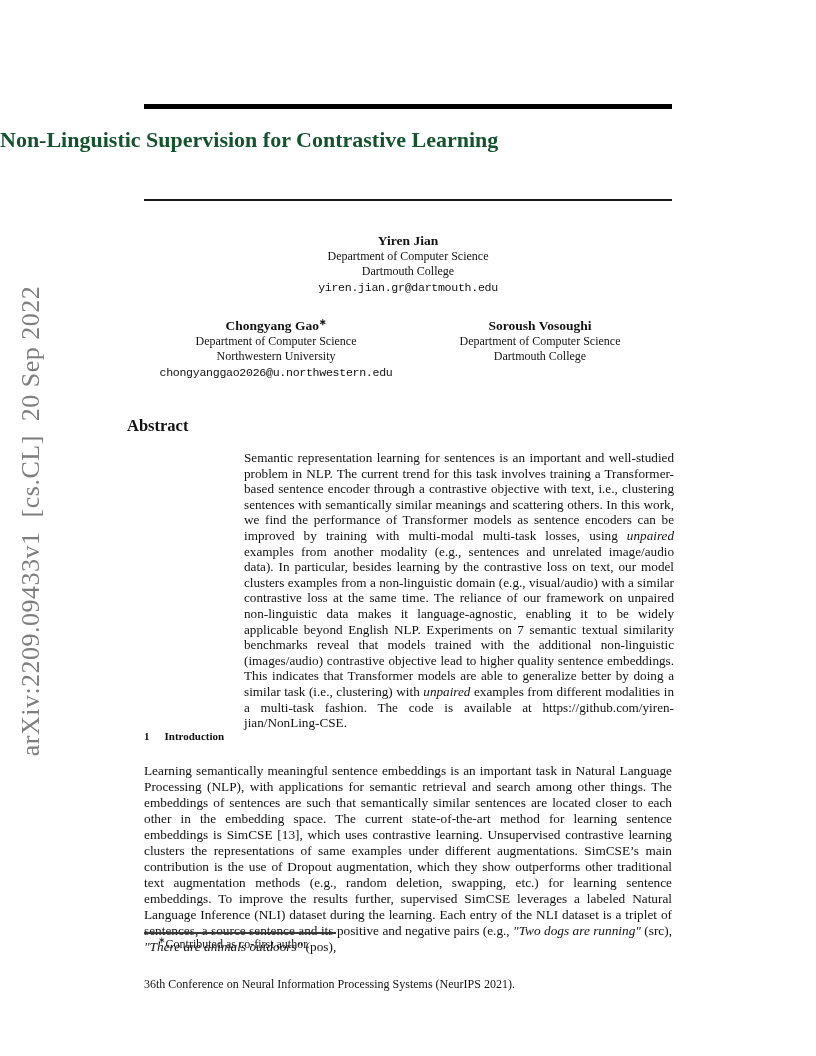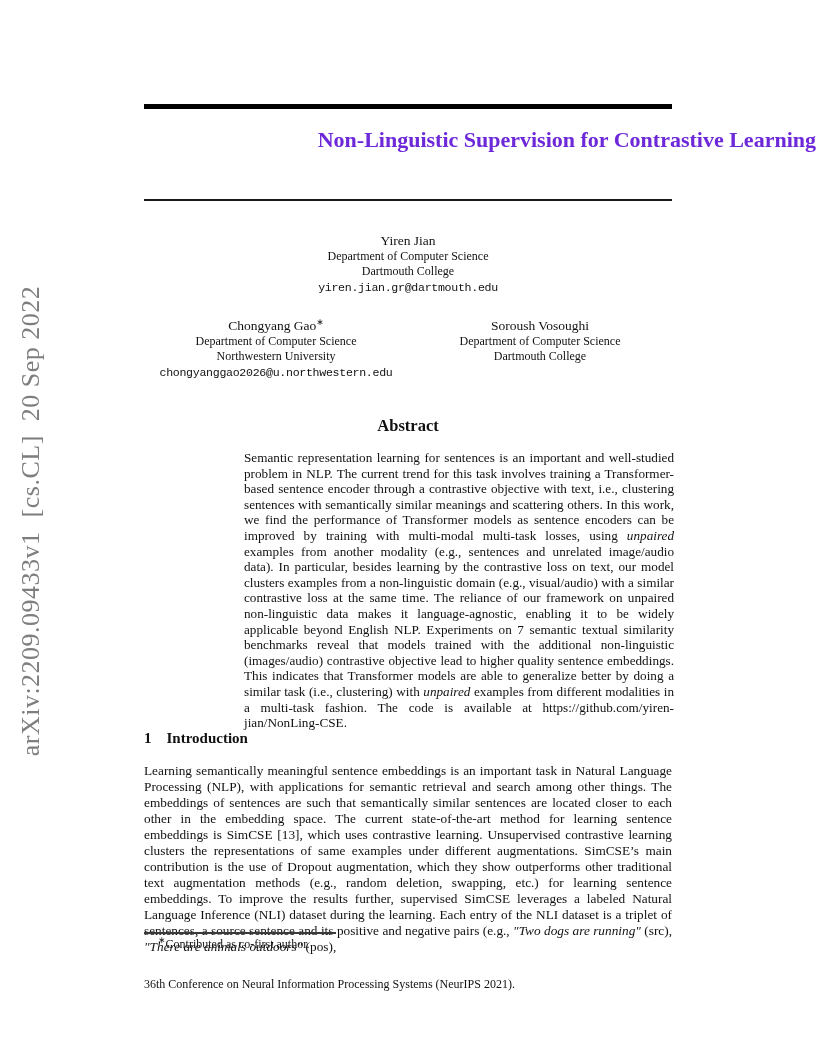--- a/index.html
+++ b/index.html
@@ -30,36 +30,36 @@
   .rule-thick {
     position: absolute;
     left: 144px; top: 104px;
     width: 528px; height: 5px;
     background: #000000;
   }
   .paper-title {
     position: absolute;
     left: 0; top: 126px;
     width: 816px;
-    text-align: right;
+    text-align: left;
     font-size: 22px;
     font-weight: bold;
     line-height: 27px;
-    color: #6d28d9;
+    color: #14532d;
   }
   .paper-title .tline { white-space: nowrap; }
   .rule-thin {
     position: absolute;
     left: 144px; top: 199px;
     width: 528px; height: 2px;
     background: #1a1a1a;
   }
 
   .author-block { text-align: center; line-height: 15.5px; }
-  .author-block .a-name { font-weight: normal; font-size: 13.5px; }
+  .author-block .a-name { font-weight: bold; font-size: 13.5px; }
   .author-block .a-dept, .author-block .a-inst { font-size: 12px; }
   .author-block .a-email {
     font-family: "Liberation Mono", monospace;
     font-size: 11.6px;
     letter-spacing: -0.3px;
   }
   .author-first {
     position: absolute;
     left: 144px; top: 233px;
     width: 528px;
@@ -69,41 +69,41 @@
     left: 144px; top: 318px;
     width: 528px;
     display: flex;
     justify-content: center;
   }
   .authors-row .author-block { flex: 1 1 50%; }
   sup { font-size: 9px; vertical-align: super; line-height: 0; }
 
   .abstract-heading {
     position: absolute;
-    left: 144px; top: 416px;
+    left: 127px; top: 416px;
     width: 528px;
-    text-align: center;
+    text-align: left;
     font-size: 16.5px;
     font-weight: bold;
   }
   .abstract-body {
     position: absolute;
     left: 196px; top: 450px;
     width: 430px;
     font-size: 13.2px;
     line-height: 15.6px;
     text-align: justify;
     margin-left: 48px;
   }
 
   .section-heading {
     position: absolute;
     left: 144px; top: 730px;
     width: 528px;
-    font-size: 15px;
+    font-size: 11px;
     font-weight: bold;
   }
   .section-heading .sec-num { margin-right: 15px; }
 
   .intro-body {
     position: absolute;
     left: 144px; top: 763px;
     width: 528px;
     font-size: 13.3px;
     line-height: 16px;

